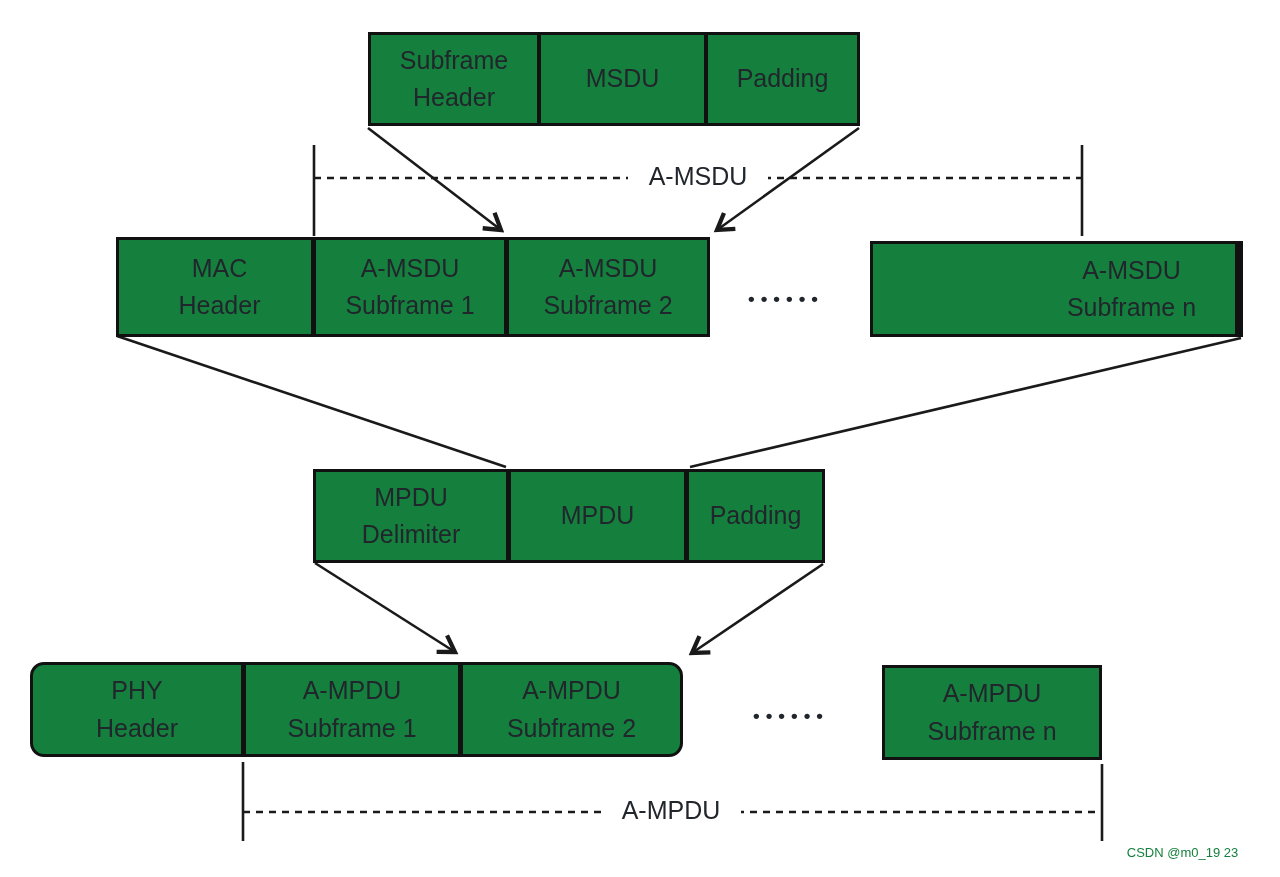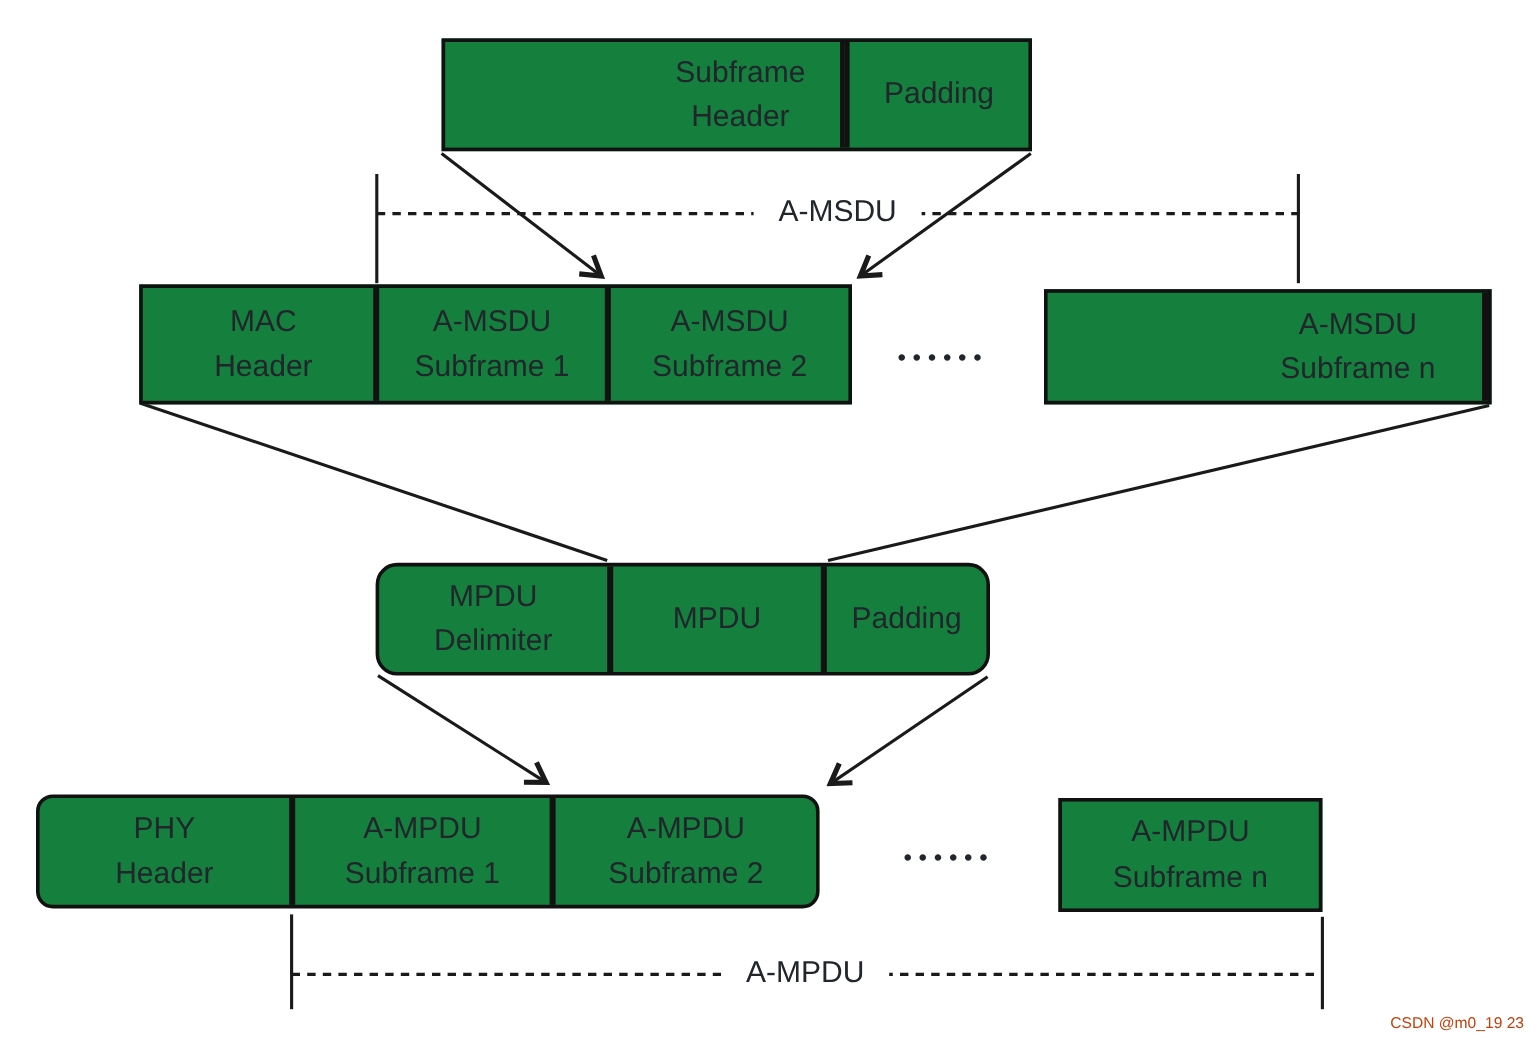--- a/index.html
+++ b/index.html
@@ -21,21 +21,21 @@
   .range-label {
     position:absolute; width:140px; text-align:center;
     font-size:25px; color:#21262c; background:#ffffff;
   }
   .dots {
     position:absolute; width:90px; text-align:center;
     font-size:19px; font-weight:bold; letter-spacing:6px; color:#21262c;
   }
   .watermark {
     position:absolute; left:1095px; top:845px; width:175px;
-    text-align:right; font-size:13px; color:#c2410c;
+    text-align:center; font-size:13px; color:#15803d;
   }
 </style>
 </head>
 <body>
 
 <div id="stage">
 
   <svg class="overlay" viewBox="0 0 1280 877" xmlns="http://www.w3.org/2000/svg">
     <defs>
       <marker id="arrow" viewBox="0 0 12 12" refX="10" refY="6" markerWidth="9" markerHeight="9" orient="auto-start-reverse">
@@ -60,20 +60,21 @@
     <line x1="243" y1="762" x2="243" y2="841" stroke="#1a1a1a" stroke-width="2.6"></line>
     <line x1="1102" y1="764" x2="1102" y2="841" stroke="#1a1a1a" stroke-width="2.6"></line>
     <line x1="243" y1="812" x2="606" y2="812" stroke="#1a1a1a" stroke-width="2.6" stroke-dasharray="7 6"></line>
     <line x1="737" y1="812" x2="1102" y2="812" stroke="#1a1a1a" stroke-width="2.6" stroke-dasharray="7 6"></line>
   </svg>
 
   <div class="box" style="left:368px; top:32px; width:492px; height:94px;">
     <div class="cell" style="width:166px">Subframe
 Header</div>
     <div class="vdiv" style="width:4px"></div>
+    <div class="cell" style="width:163px">MSDU</div>
     <div class="vdiv" style="width:4px"></div>
     <div class="cell" style="width:149px">Padding</div>
   </div>
 
   <div class="range-label" style="left:628px; top:162px;">A-MSDU</div>
 
   <div class="box" style="left:116px; top:237px; width:594px; height:100px;">
     <div class="cell" style="width:183px">MAC
 Header</div>
     <div class="vdiv" style="width:5px"></div>
@@ -85,21 +86,21 @@
   </div>
 
   <div class="dots" style="left:741px; top:288px;">••••••</div>
 
   <div class="box" style="left:870px; top:241px; width:373px; height:96px;">
     <div class="cell" style="width:207px">A-MSDU
 Subframe n</div>
     <div class="vdiv" style="width:5px"></div>
   </div>
 
-  <div class="box" style="left:313px; top:469px; width:512px; height:94px;border-radius:18px;">
+  <div class="box" style="left:313px; top:469px; width:512px; height:94px;">
     <div class="cell" style="width:190px">MPDU
 Delimiter</div>
     <div class="vdiv" style="width:5px"></div>
     <div class="cell" style="width:173px">MPDU</div>
     <div class="vdiv" style="width:5px"></div>
     <div class="cell" style="width:133px">Padding</div>
   </div>
 
   <div class="box" style="left:30px; top:662px; width:653px; height:95px;border-radius:14px;">
     <div class="cell" style="width:208px">PHY

